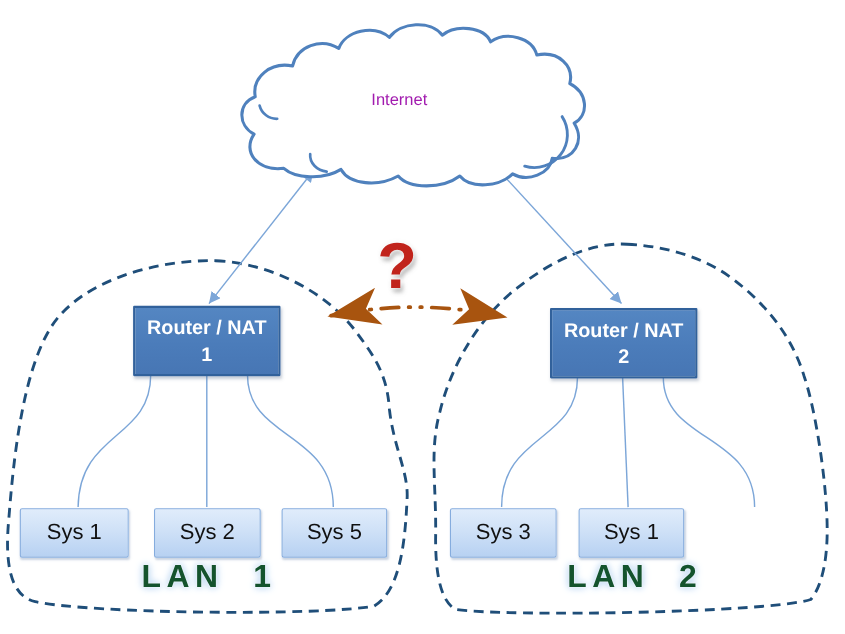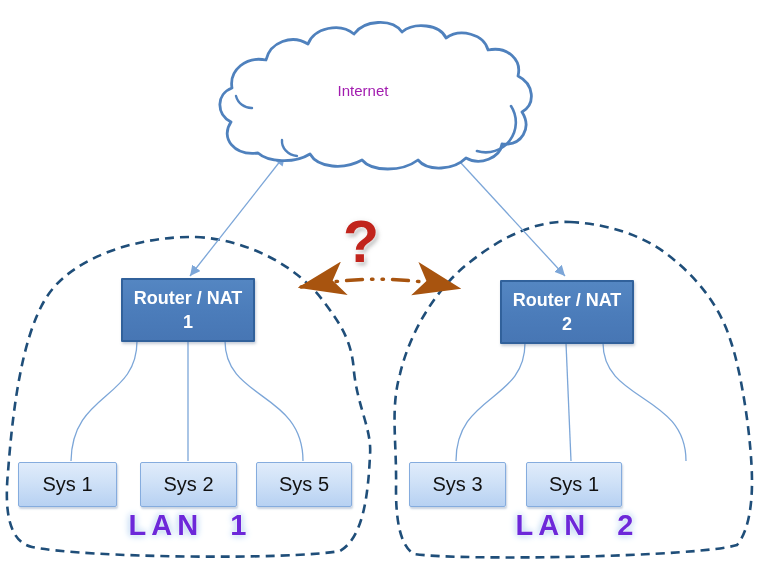--- a/index.html
+++ b/index.html
@@ -26,21 +26,21 @@
     top:462px;height:43px;width:95px;
     background:linear-gradient(180deg,#e0ecfb 0%,#cfe1f7 45%,#b7d1f2 100%);
     border:1.5px solid #85acde;border-radius:2px;
     box-shadow:1px 2px 2px rgba(120,145,180,.4);
     color:#111;font-size:20px;
     display:flex;align-items:center;justify-content:center;text-align:center;
   }
   .lan-label{
     top:509px;width:190px;text-align:center;
     font-size:29px;font-weight:800;letter-spacing:5px;word-spacing:14px;
-    color:#6d28d9;
+    color:#14532d;
     text-shadow:0 0 2px #ffffff,0 0 6px #bcd7f2,0 0 9px #bcd7f2;
   }
   #lan-1-label{left:95px;}
   #lan-2-label{left:482px;}
   .question-mark{
     left:330px;top:206px;width:62px;height:72px;text-align:center;
     font-size:59px;font-weight:bold;color:#c1241c;line-height:72px;
     text-shadow:0 0 3px #ffffff,0 0 6px #f2f2f2,2px 3px 4px rgba(110,110,110,.55);
   }
 </style>

